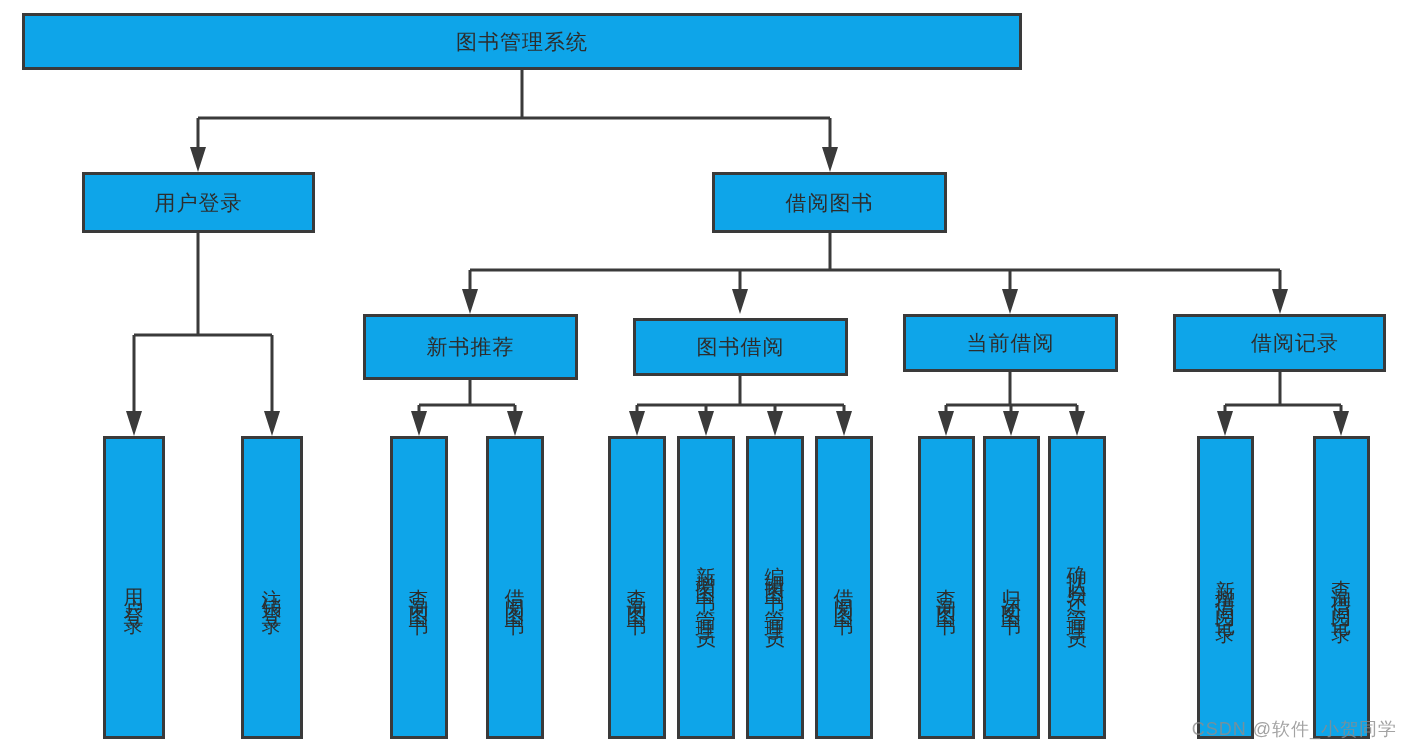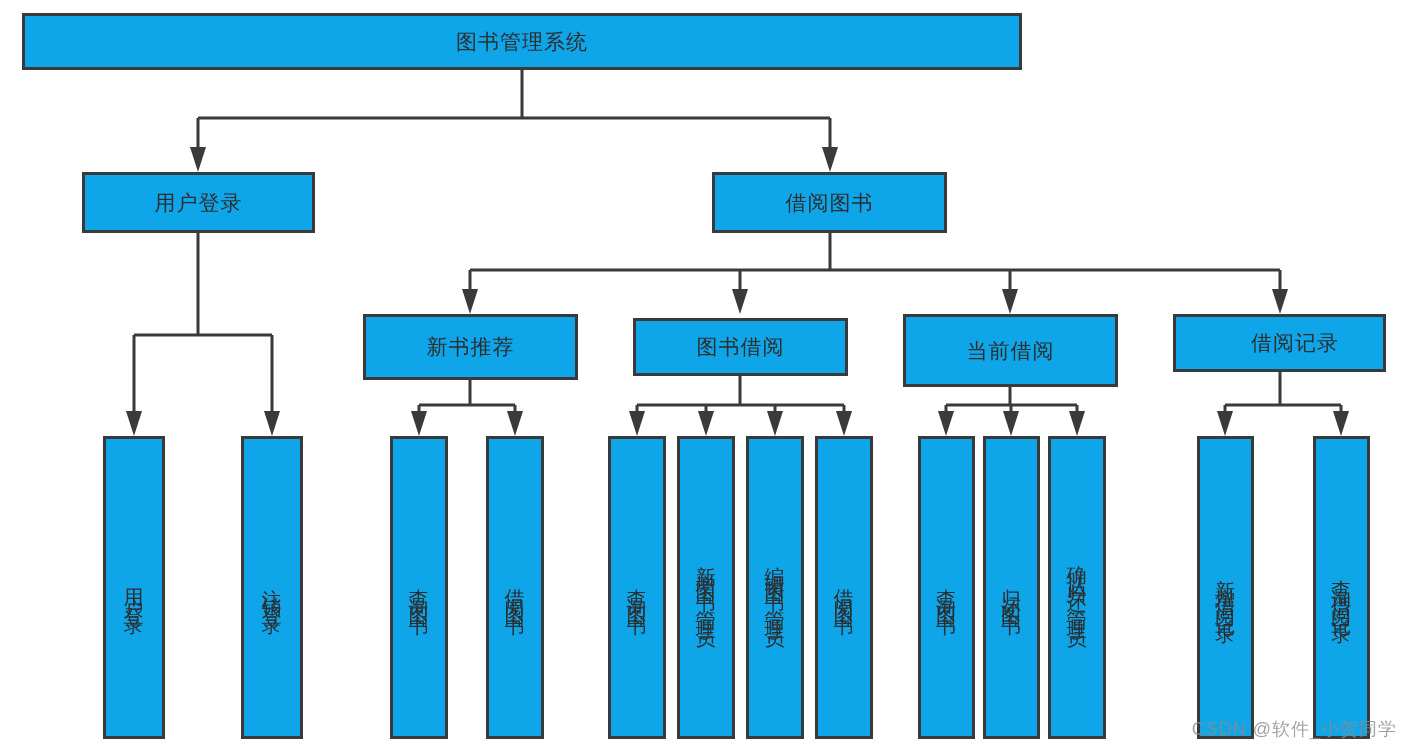--- a/index.html
+++ b/index.html
@@ -36,21 +36,21 @@
     letter-spacing: 9px;
     line-height: 1;
     padding-top: 6px;
   }
   
   .n-root            { left: 22px;   top: 13px;  width: 1000px; height: 57px; }
   .n-user-login      { left: 82px;   top: 172px; width: 233px;  height: 61px; }
   .n-book-mgmt       { left: 712px;  top: 172px; width: 235px;  height: 61px; }
   .n-new-book        { left: 363px;  top: 314px; width: 215px;  height: 66px; }
   .n-book-borrow     { left: 633px;  top: 318px; width: 215px;  height: 58px; text-align: center; }
-  .n-current-borrow  { left: 903px;  top: 314px; width: 215px;  height: 73px; }
+  .n-current-borrow  { left: 903px;  top: 314px; width: 215px;  height: 58px; }
   .n-borrow-records  { left: 1173px; top: 314px; width: 213px;  height: 58px; padding-left: 31px; }
   .lf { top: 436px; height: 303px; }
   .l-login           { left: 103px;  width: 62px; }
   .l-logout          { left: 241px;  width: 62px; }
   .l-query-a         { left: 390px;  width: 58px; }
   .l-borrow-a        { left: 486px;  width: 58px; }
   .l-query-b         { left: 608px;  width: 58px; }
   .l-add-book        { left: 677px;  width: 58px; }
   .l-edit-book       { left: 746px;  width: 58px; }
   .l-borrow-b        { left: 815px;  width: 58px; }

